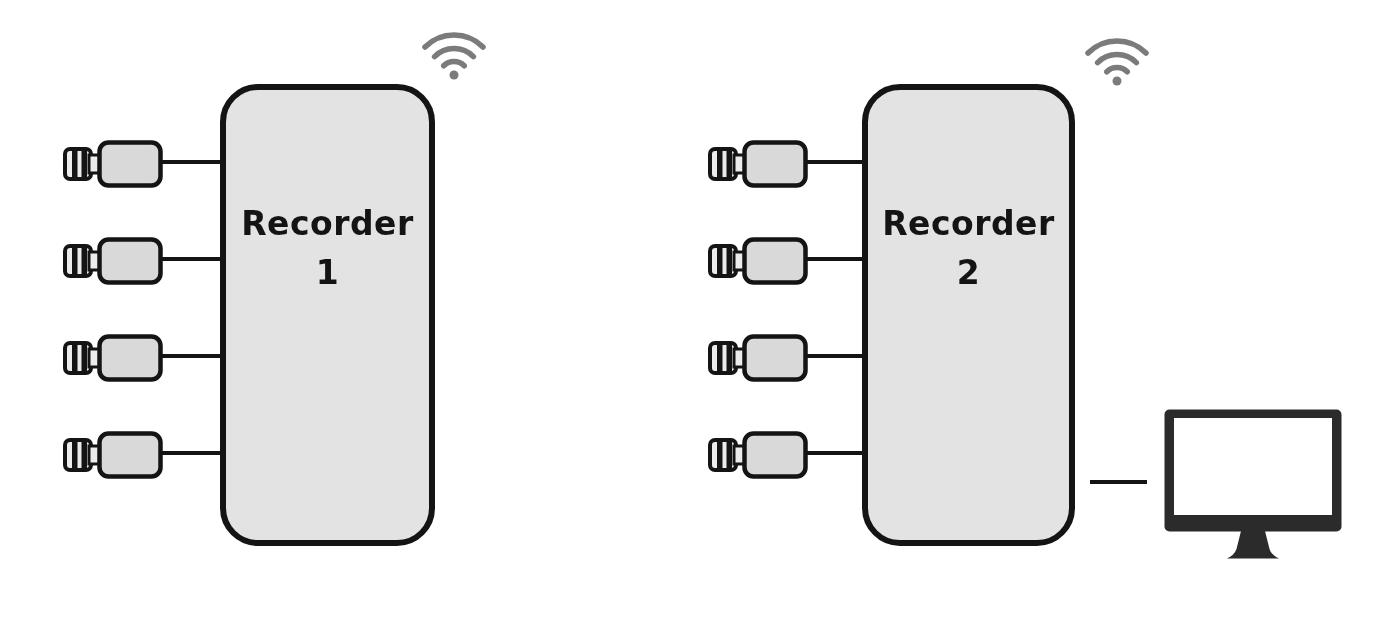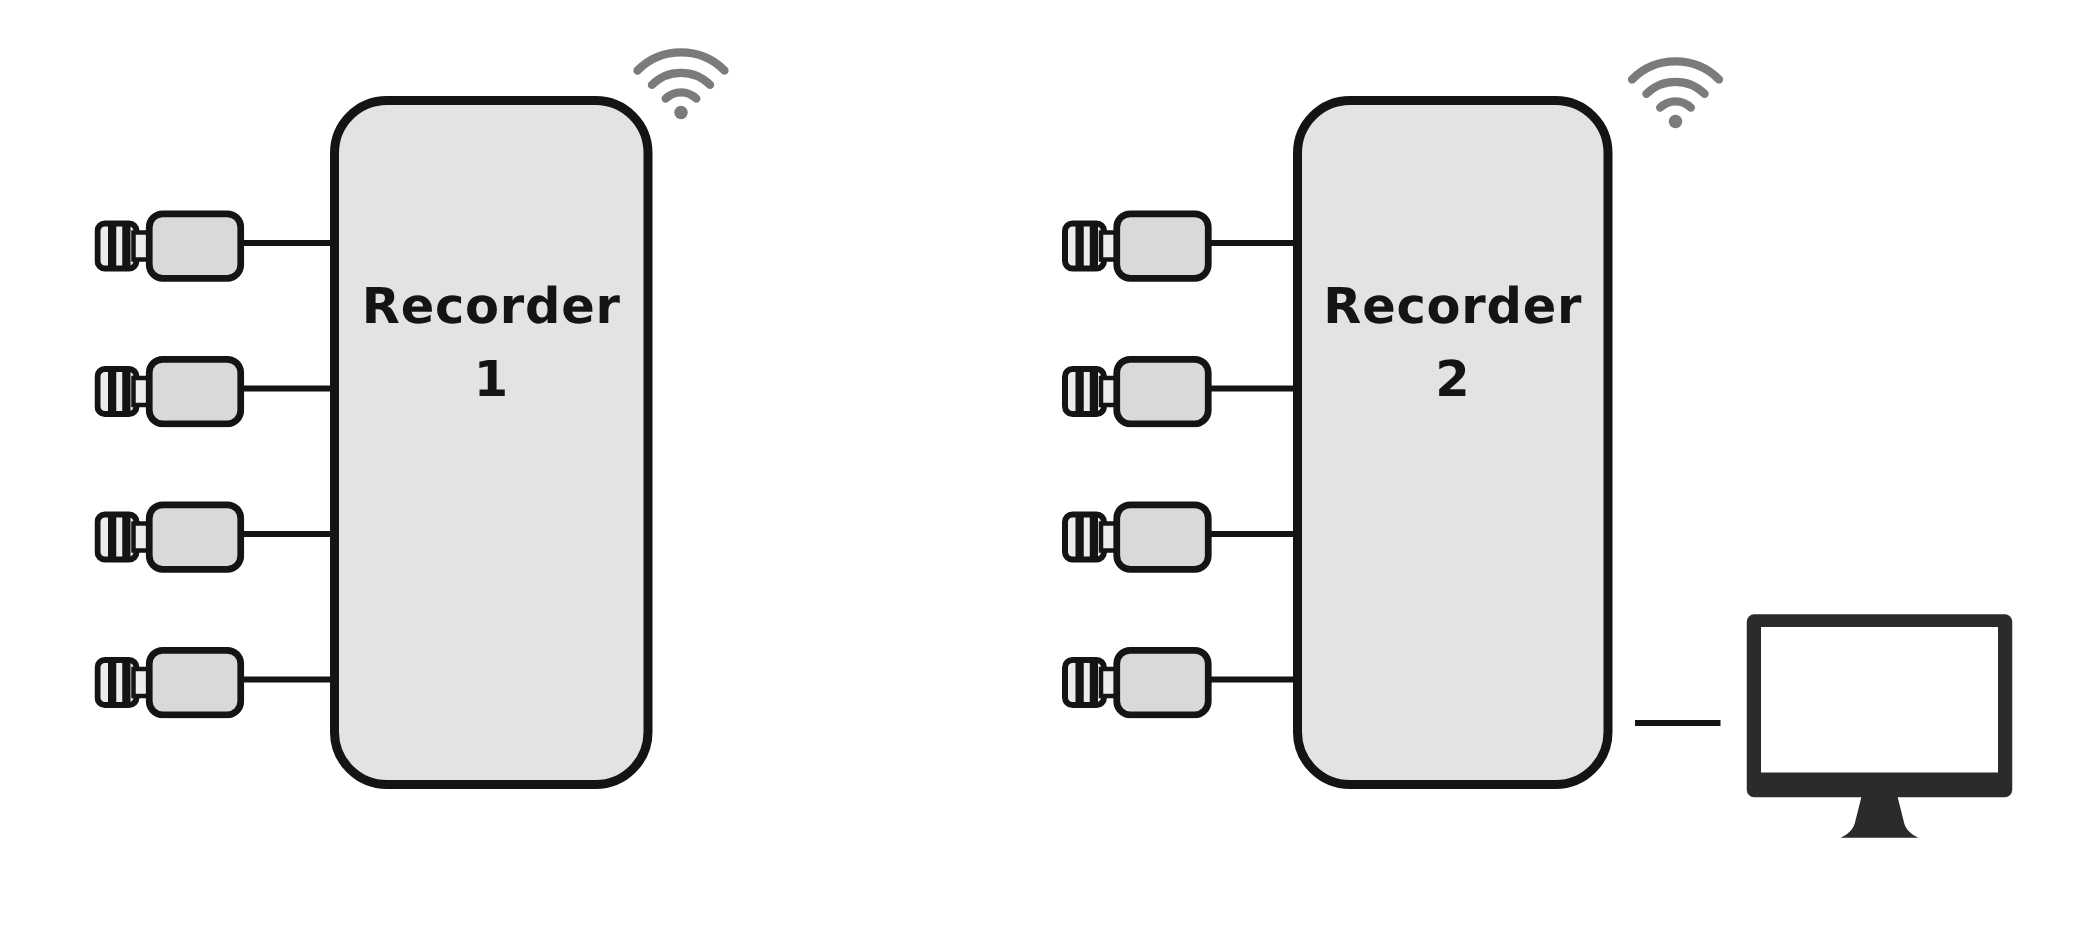--- a/index.html
+++ b/index.html
@@ -14,21 +14,21 @@
     height: 620px;
     background: var(--background, #ffffff);
     overflow: hidden;
   }
   .group { position: absolute; inset: 0; }
 
   
   .recorder-box {
     position: absolute;
     box-sizing: border-box;
-    top: 64px;
+    top: 84px;
     height: 462px;
     background: var(--box-fill, #e3e3e3);
     border: 6px solid var(--box-border, #111);
     border-radius: 38px;
   }
   .box-1 { left: 220px; width: 215px; }
   .box-2 { left: 862px; width: 213px; }
 
   .recorder-label {
     margin-top: 109px;

